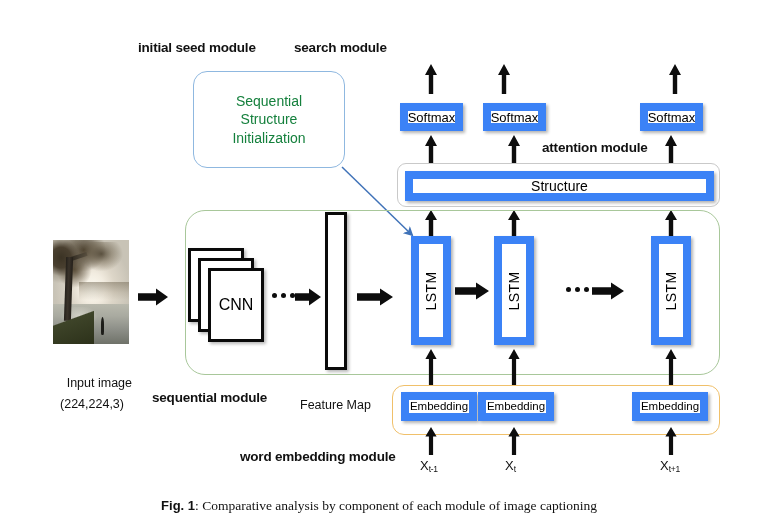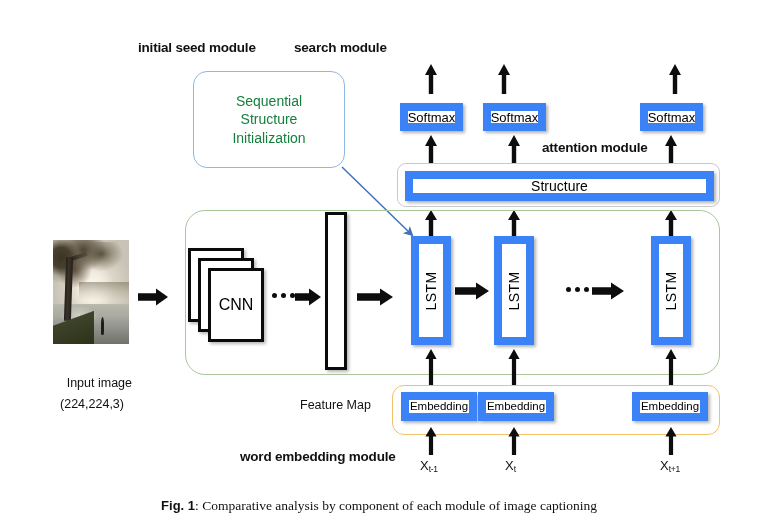--- a/index.html
+++ b/index.html
@@ -232,20 +232,21 @@
 <body>
 
 <div id="figure">
 
   <div class="abs mod-label" style="left:138px; top:40px;">initial seed module</div>
 
   <div class="abs mod-label" style="left:294px; top:40px;">search module</div>
 
   <div class="abs mod-label" style="left:542px; top:140px;">attention module</div>
 
+  <div class="abs mod-label" style="left:152px; top:390px;">sequential module</div>
 
   <div class="abs mod-label" style="left:240px; top:449px;">word embedding module</div>
 
 
   <div class="abs arrow-up" style="left:424px; top:64px;">
     <svg width="14" height="30">
         <polygon class="arrow-fill" points="7,0 13,11 9.2,11 9.2,30 4.8,30 4.8,11 1,11"></polygon>
       </svg>
   </div>
   <div class="abs arrow-up" style="left:497px; top:64px;">

